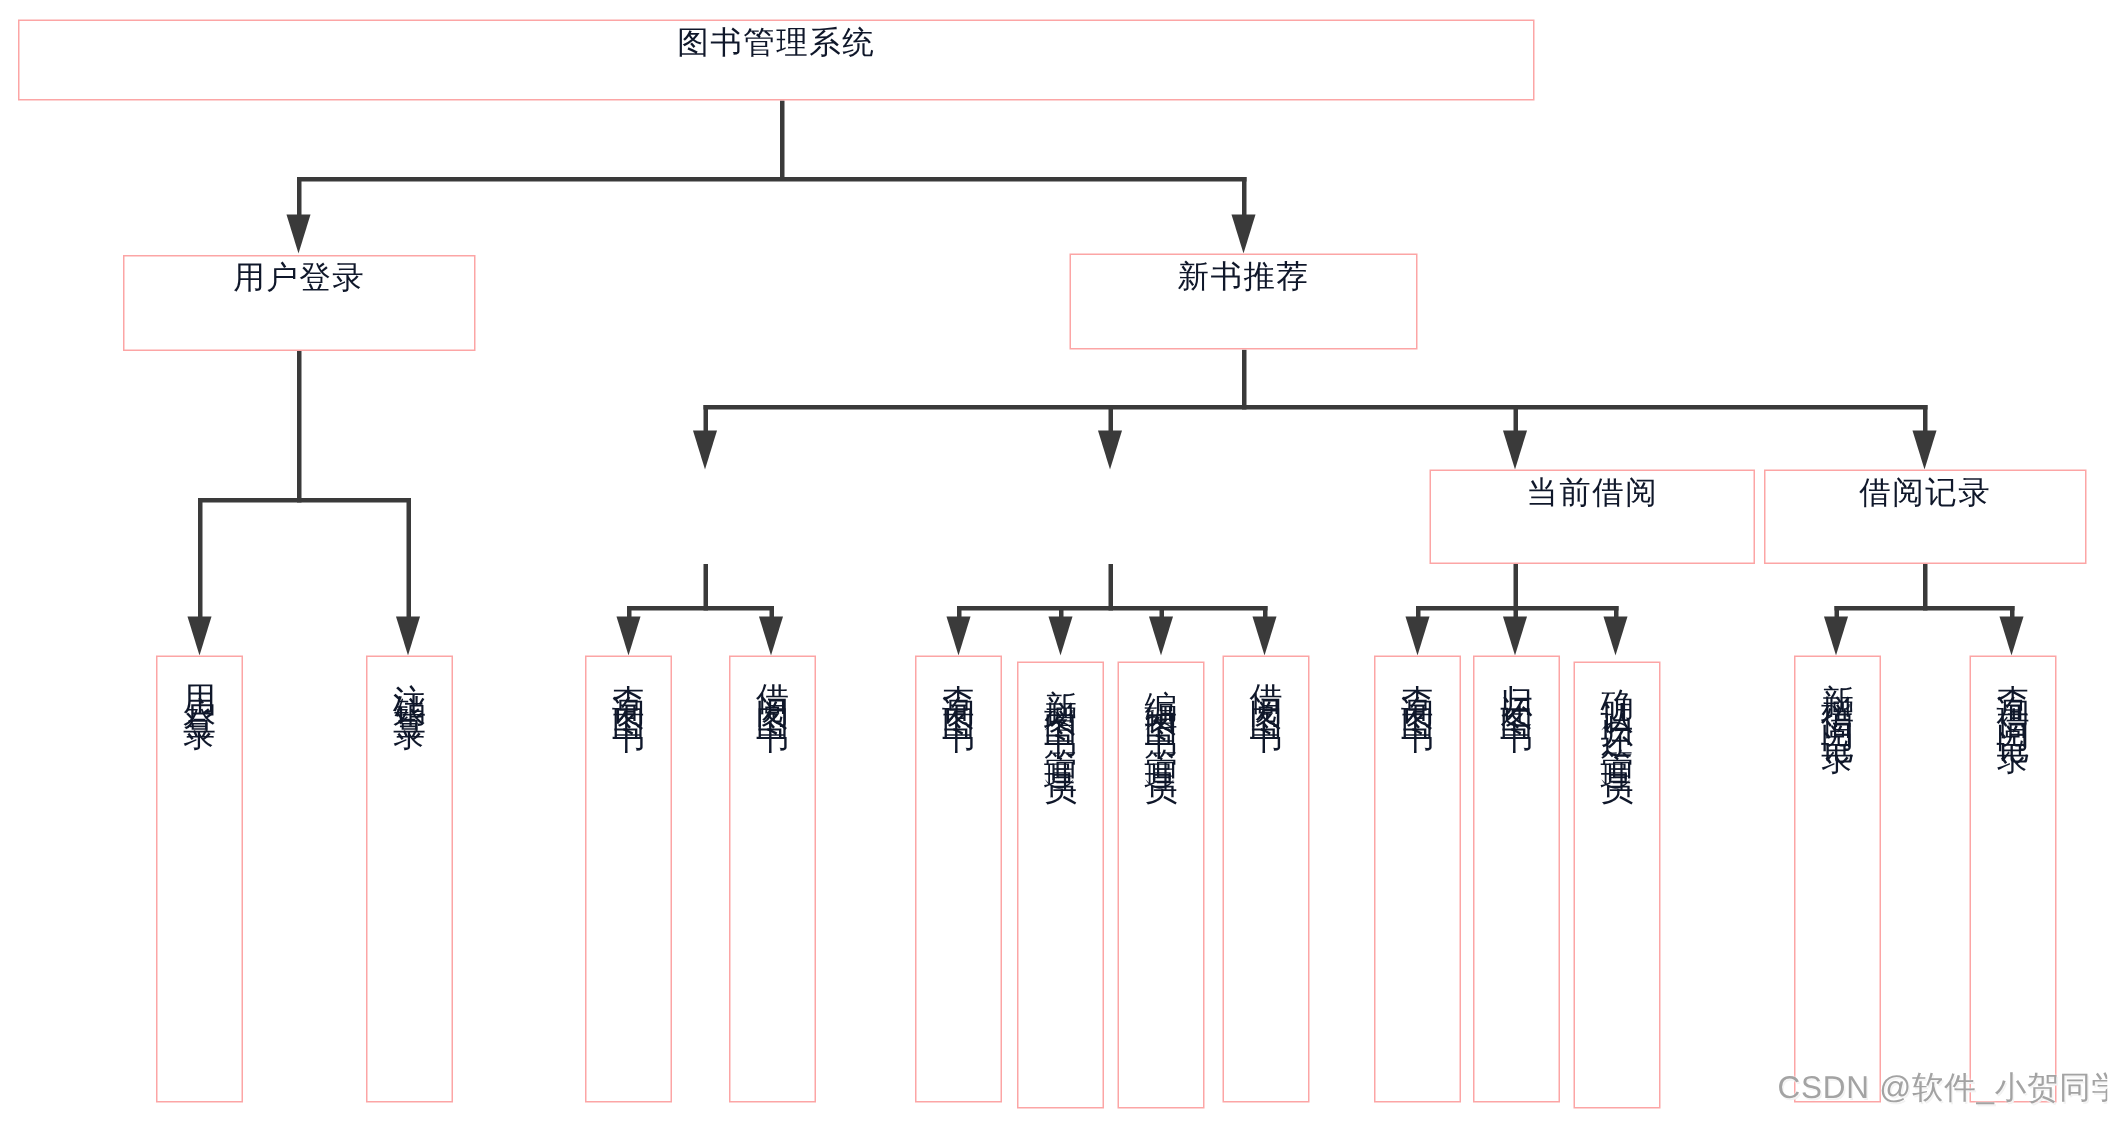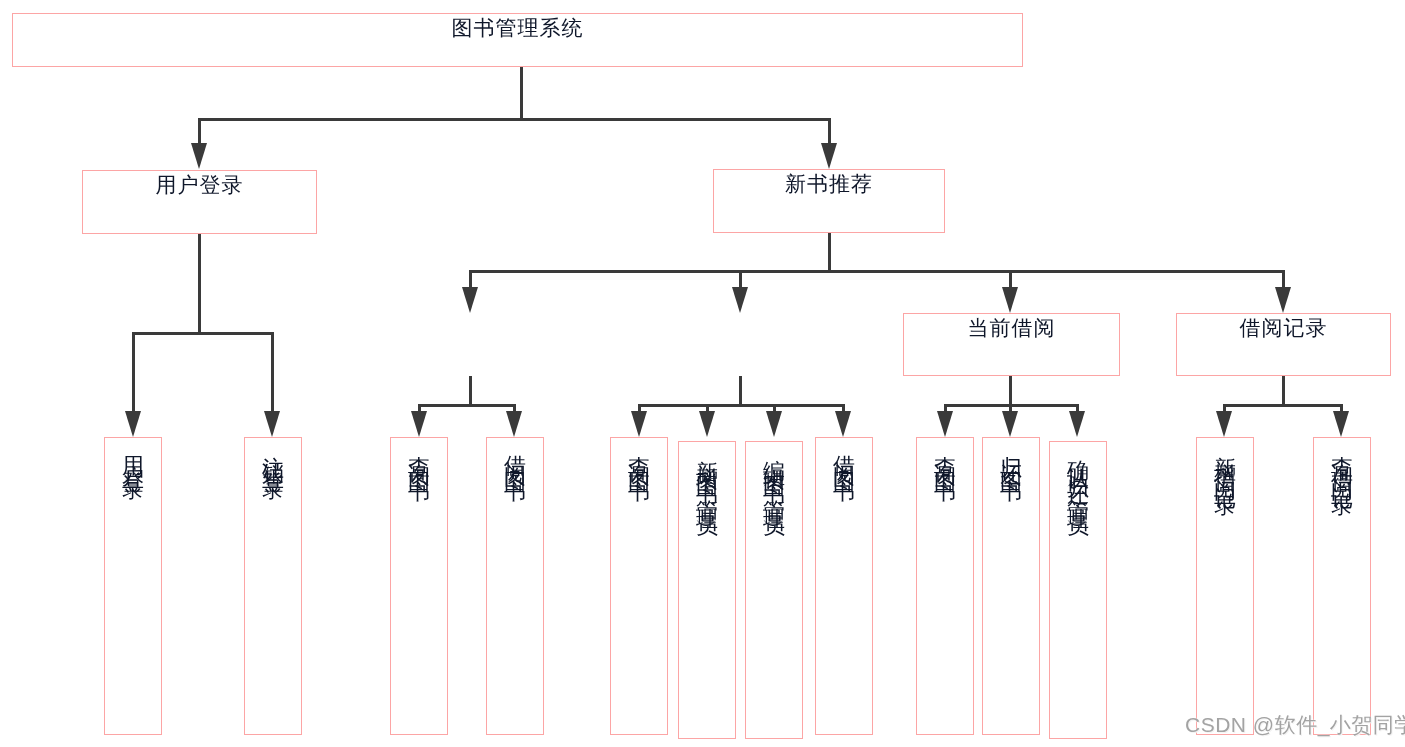--- a/index.html
+++ b/index.html
@@ -66,21 +66,21 @@
   <div class="hl" style="left:469px;top:270px;width:816px"></div>
   <div class="vl" style="left:469px;top:270px;height:21px"></div>
   <div class="ah" style="left:462px;top:287px"></div>
   <div class="vl" style="left:739px;top:270px;height:21px"></div>
   <div class="ah" style="left:732px;top:287px"></div>
   <div class="vl" style="left:1009px;top:270px;height:21px"></div>
   <div class="ah" style="left:1002px;top:287px"></div>
   <div class="vl" style="left:1282px;top:270px;height:21px"></div>
   <div class="ah" style="left:1275px;top:287px"></div>
 
-  <div class="node" style="left:903px;top:313px;width:217px;height:63px">
+  <div class="node" style="left:953px;top:313px;width:217px;height:63px">
     <span>当前借阅</span>
   </div>
   <div class="node" style="left:1176px;top:313px;width:215px;height:63px">
     <span>借阅记录</span>
   </div>
 
   <div class="vl" style="left:469px;top:376px;height:31px"></div>
   <div class="hl" style="left:418px;top:404px;width:98px"></div>
   <div class="vl" style="left:418px;top:404px;height:12px"></div>
   <div class="ah" style="left:411px;top:411px"></div>

